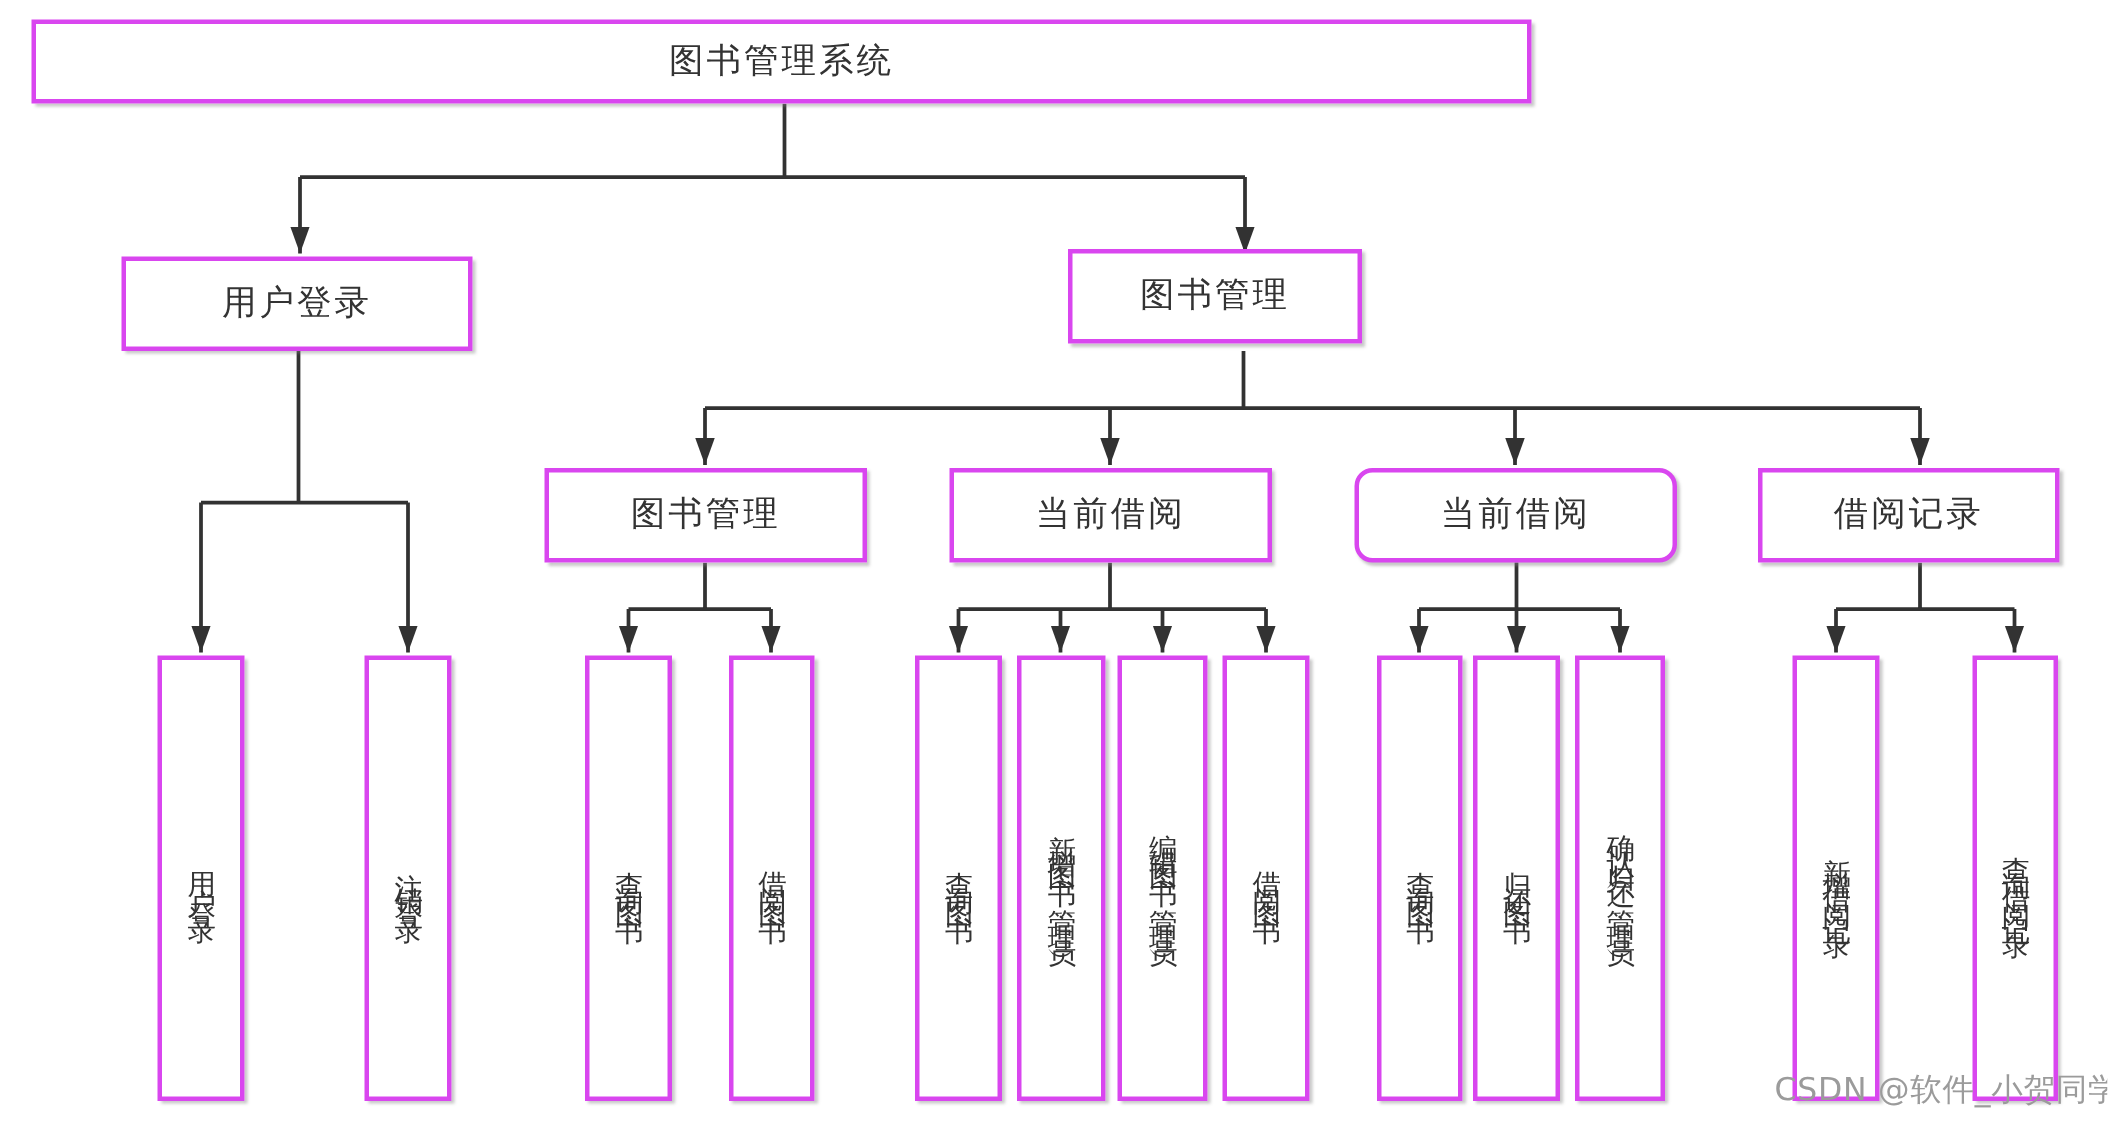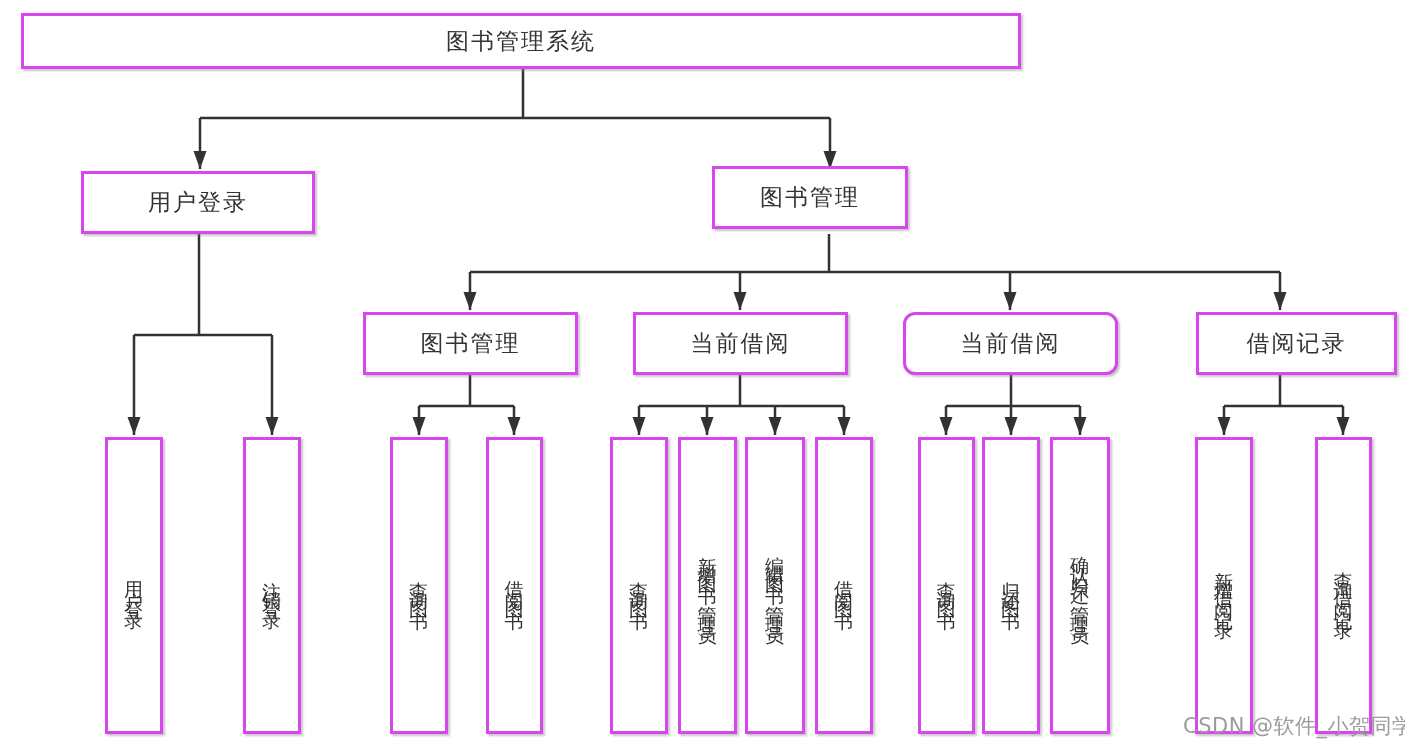--- a/index.html
+++ b/index.html
@@ -116,21 +116,21 @@
 
   <div class="node" style="left:363px; top:312px; width:215px; height:63px;">
     <span class="hlabel">图书管理</span>
   </div>
   <div class="node" style="left:633px; top:312px; width:215px; height:63px;">
     <span class="hlabel">当前借阅</span>
   </div>
   <div class="node" style="left:903px; top:312px; width:215px; height:63px;border-radius:12px;">
     <span class="hlabel">当前借阅</span>
   </div>
-  <div class="node" style="left:1196px; top:312px; width:201px; height:63px;">
+  <div class="node" style="left:1172px; top:312px; width:201px; height:63px;">
     <span class="hlabel">借阅记录</span>
   </div>
 
   <div class="node vnode" style="left:105px; top:437px; width:58px; height:297px;">
     <span class="vlabel">用户登录</span>
   </div>
   <div class="node vnode" style="left:243px; top:437px; width:58px; height:297px;">
     <span class="vlabel">注销登录</span>
   </div>
   <div class="node vnode" style="left:390px; top:437px; width:58px; height:297px;">

